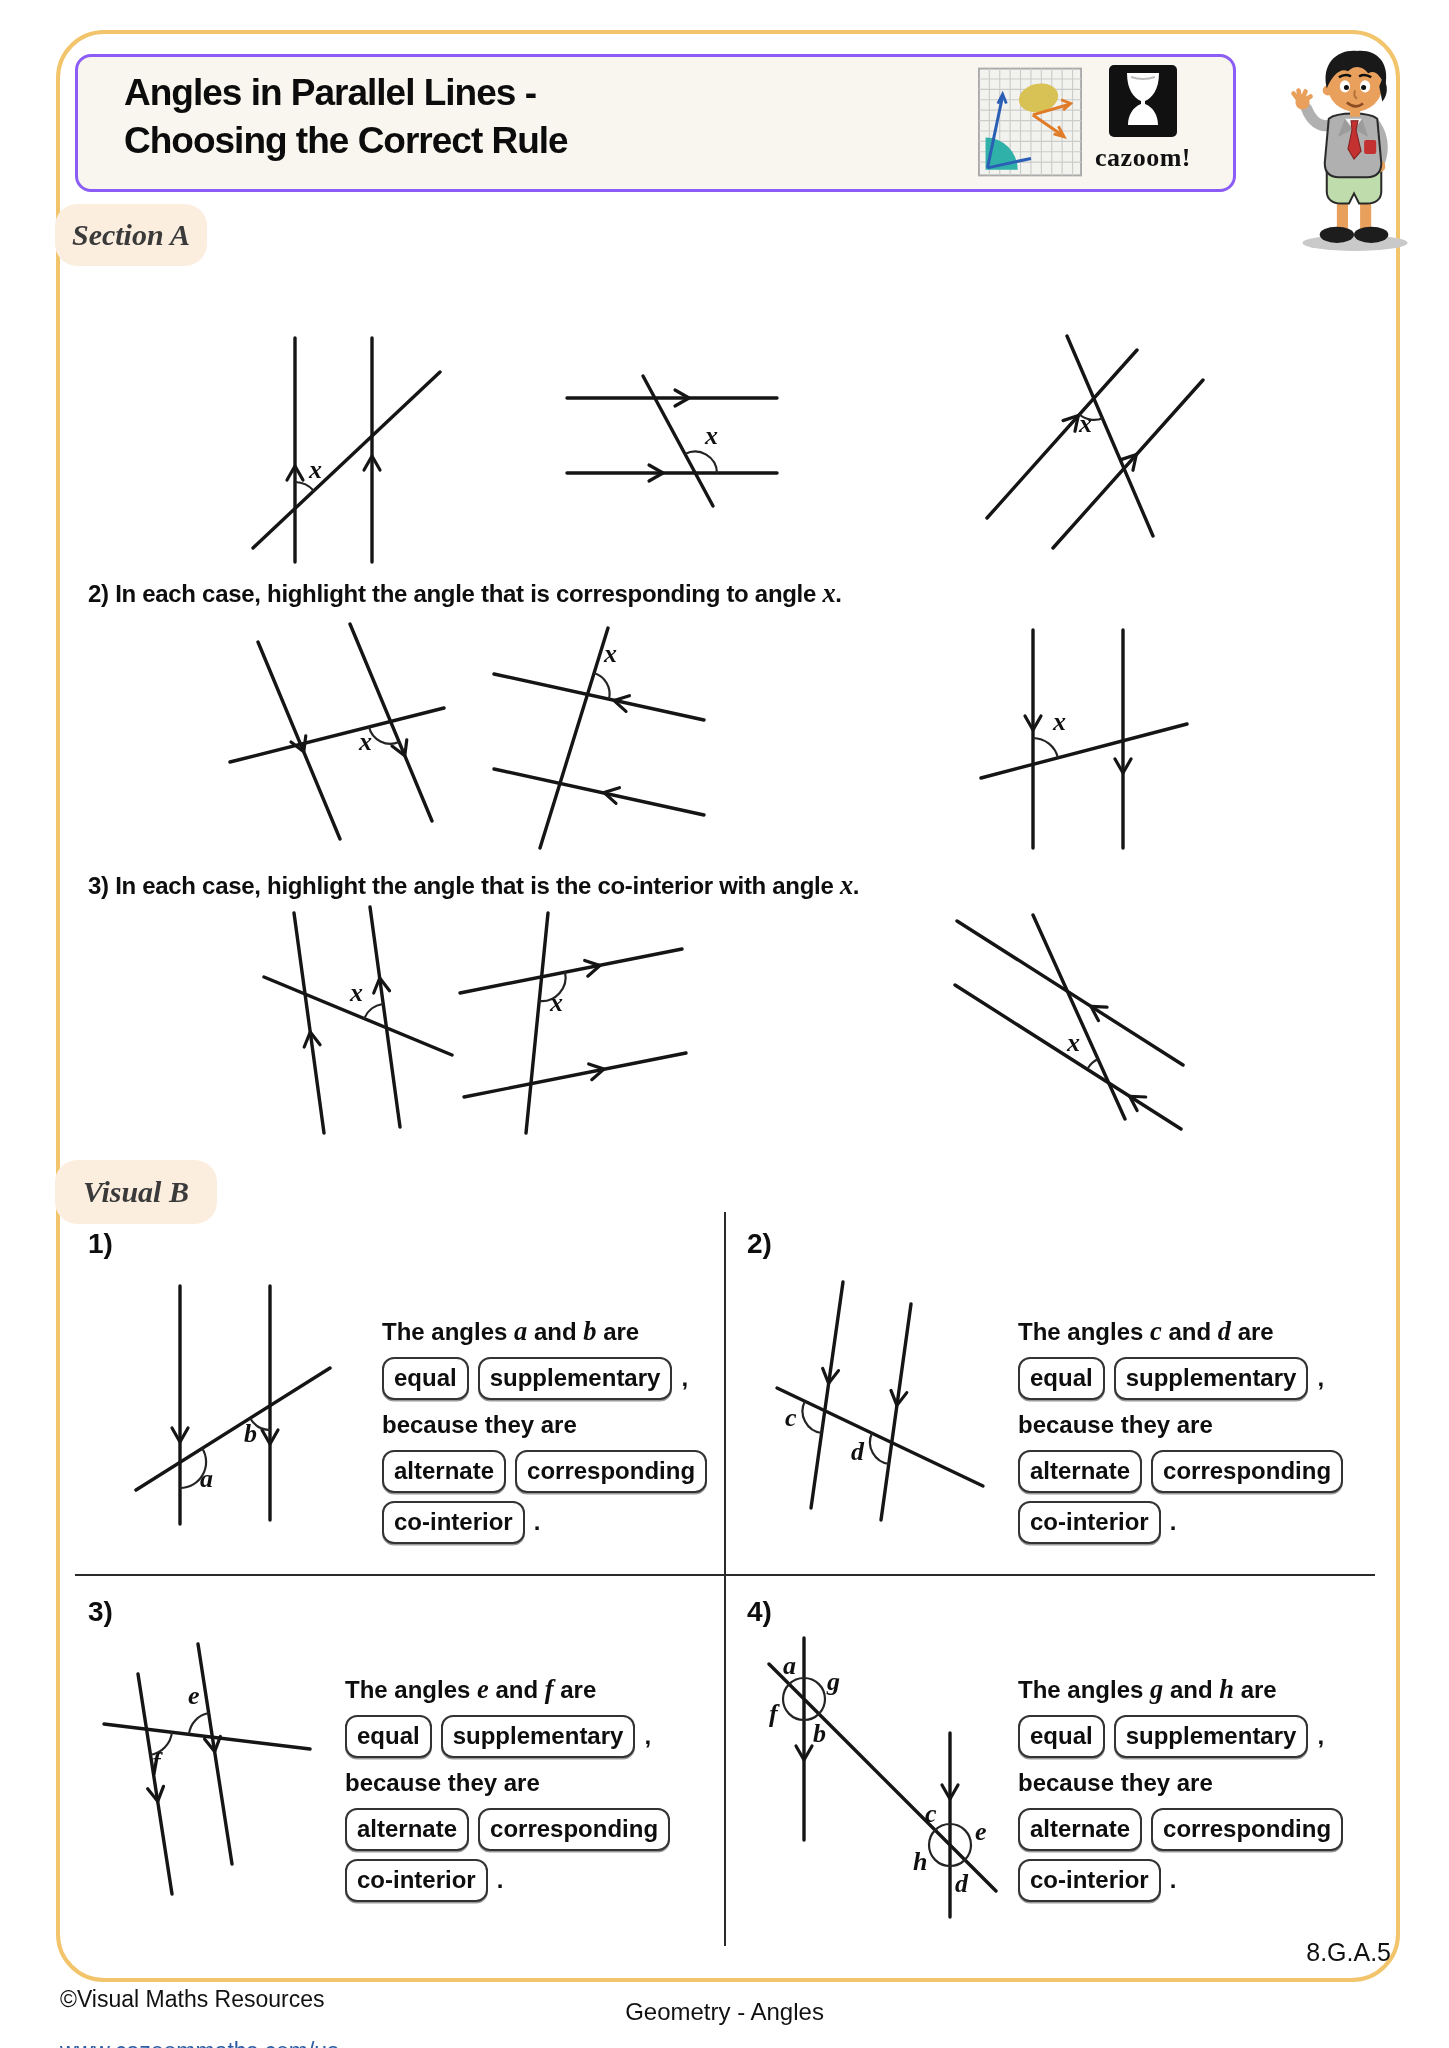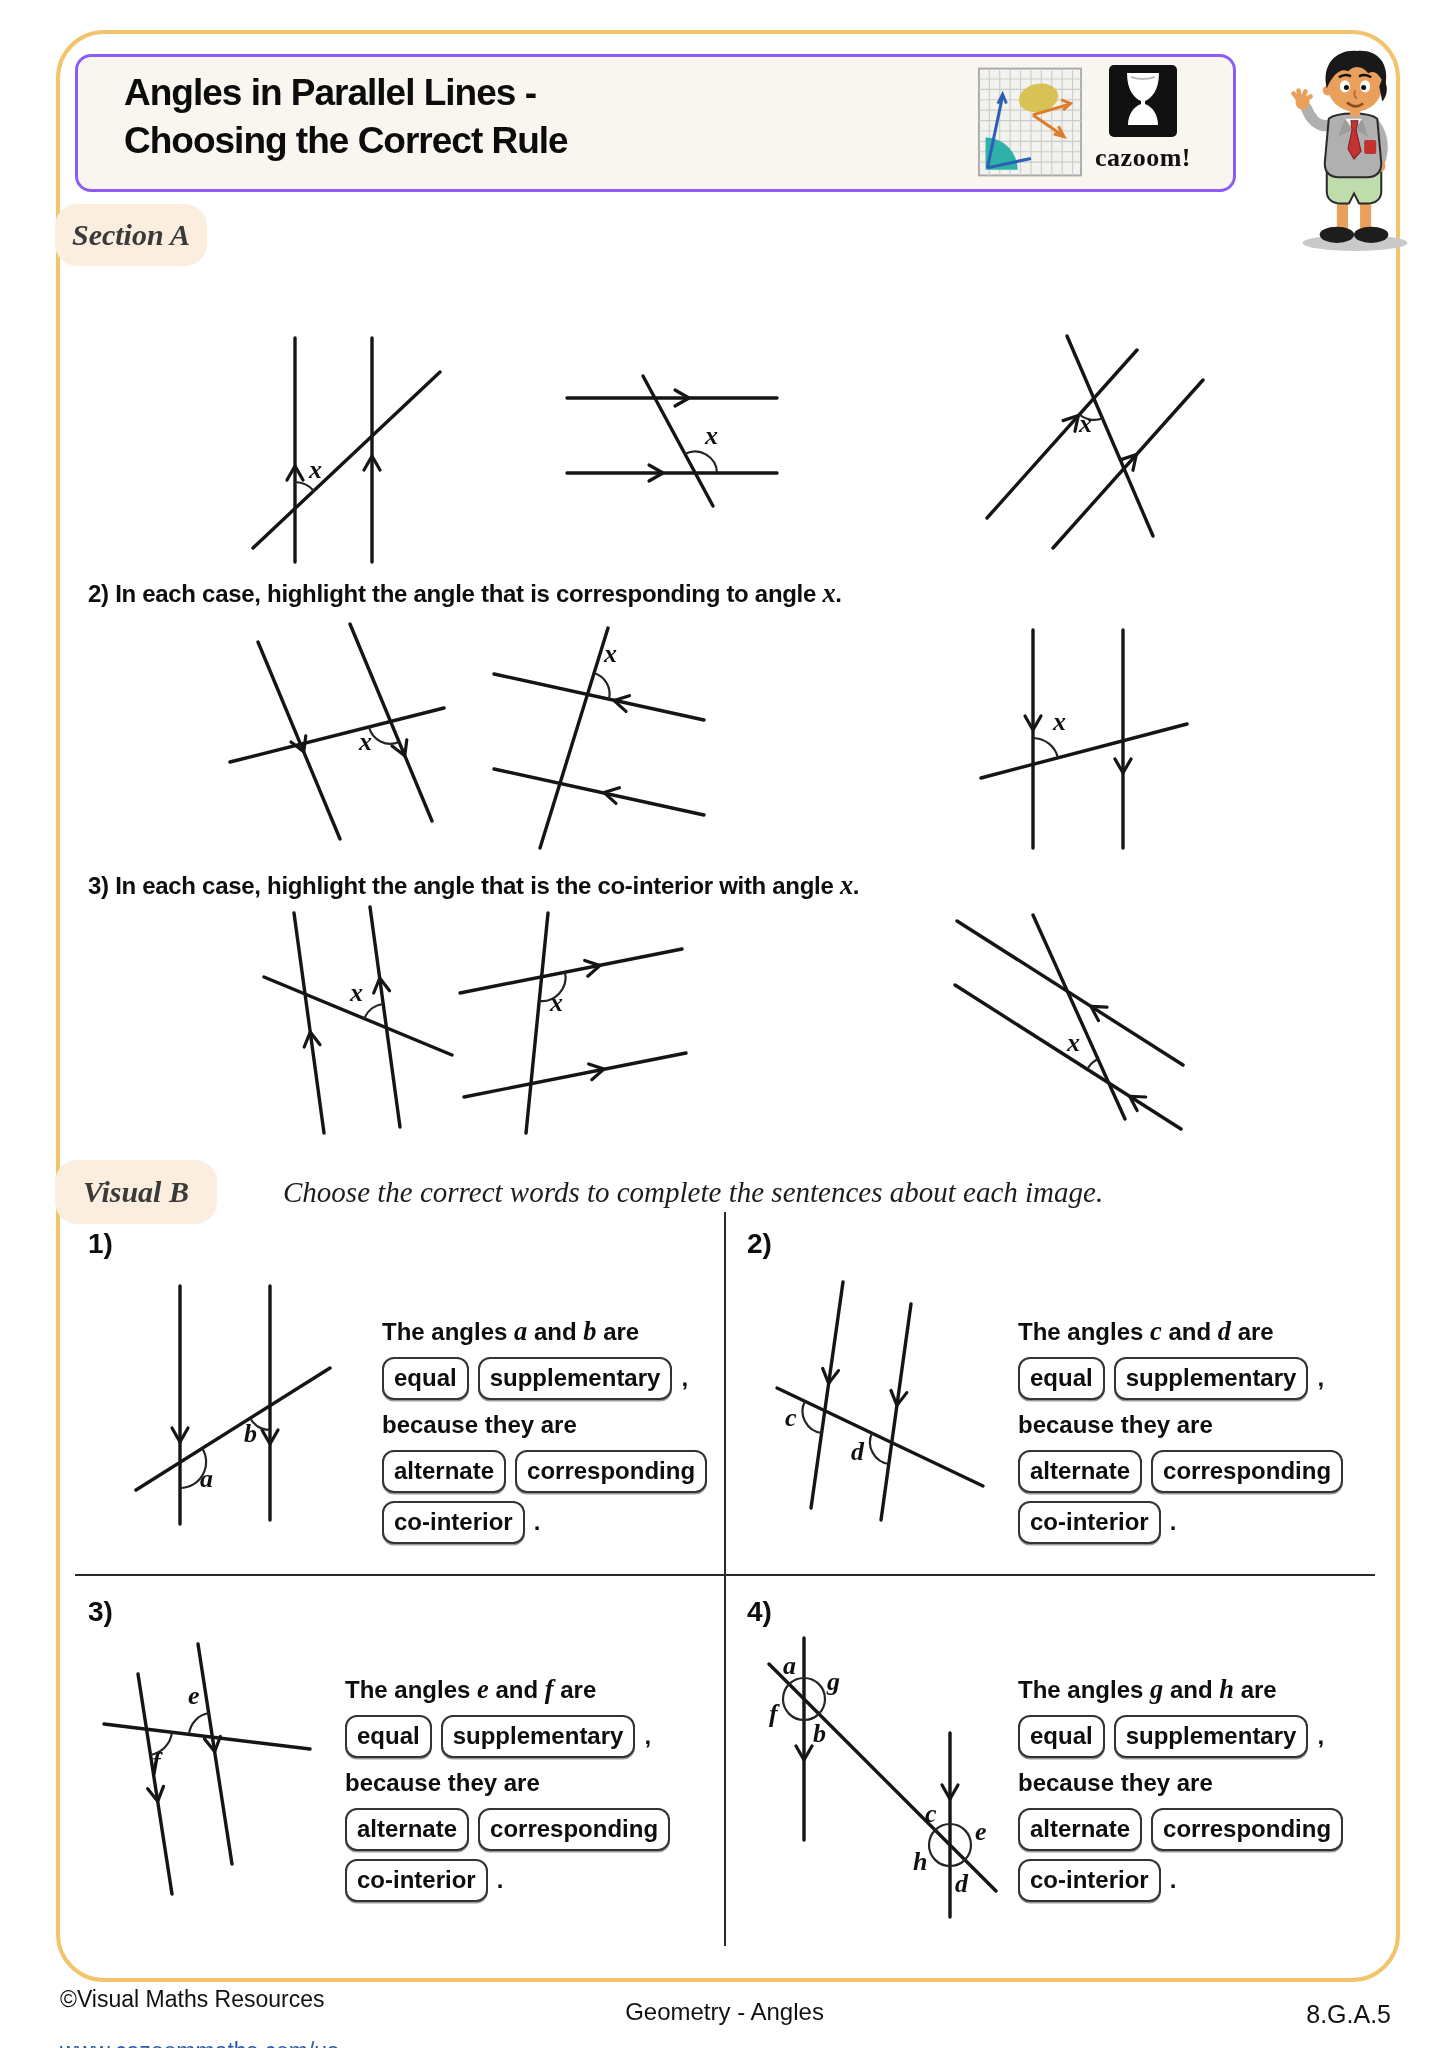--- a/index.html
+++ b/index.html
@@ -38,21 +38,21 @@
   .hdivider{position:absolute;left:75px;top:1574px;width:1300px;height:2px;background:#2a2a2a;}
   .b-num{position:absolute;font-size:28px;font-weight:700;color:#0e0e0e;}
   .sentence{position:absolute;width:372px;font-size:24px;font-weight:700;color:#0e0e0e;}
   .s-line{margin-bottom:8px;line-height:34px;}
   .pill{display:inline-block;border:2.5px solid #333;border-radius:12px;padding:2px 10px 3px;margin-right:9px;
         background:#fff;box-shadow:0 1.5px 0 #9a9a9a;}
   
   .f-copy{position:absolute;left:60px;top:1986px;font-size:23px;color:#111;}
   .f-link{position:absolute;left:60px;top:2014px;font-size:23px;color:#2B5DA7;text-decoration:underline;cursor:pointer;margin-top:24px;}
   .f-topic{position:absolute;left:0;right:0;top:1998px;text-align:center;font-size:24px;color:#111;}
-  .f-code{position:absolute;right:58px;top:2000px;font-size:25px;color:#111;}
+  .f-code{position:absolute;right:58px;top:1938px;font-size:25px;color:#111;}
 </style>
 </head>
 <body>
 
 <div class="page">
 
   <div class="outer-border"></div>
 
   <div class="header-box">
     <div class="title">
@@ -215,21 +215,20 @@
     <line class="ln" x1="12" y1="28" x2="238" y2="172"></line>
     <line class="ln" x1="10" y1="92" x2="236" y2="236"></line>
     <line class="ln" x1="88" y1="22" x2="180" y2="226"></line>
     <path class="ch" d="M-12,-8 L2,0 L-12,8" transform="translate(147.6,114.4) rotate(212.5)"></path>
     <path class="ch" d="M-12,-8 L2,0 L-12,8" transform="translate(186.3,204.3) rotate(212.5)"></path>
     <path class="arc" d="M143,175 A24,24 0 0 1 153,166"></path>
     <text x="122" y="158">x</text>
   </svg>
 
   <div class="section-pill sec-b">Visual B</div>
-  <div class="instruction">Choose the correct words to complete the sentences about each image.</div>
 
   <div class="vdivider"></div>
   <div class="hdivider"></div>
 
   <div class="b-num" style="left:88px;top:1228px;">1)</div>
   <svg class="diag" style="left:118px;top:1272px;" width="230" height="260" viewBox="0 0 230 260">
     <line class="ln" x1="62" y1="14" x2="62" y2="252"></line>
     <line class="ln" x1="152" y1="14" x2="152" y2="248"></line>
     <line class="ln" x1="18" y1="218" x2="212" y2="96"></line>
     <path class="ch" d="M-12,-8 L2,0 L-12,8" transform="translate(62,168) rotate(90)"></path>

